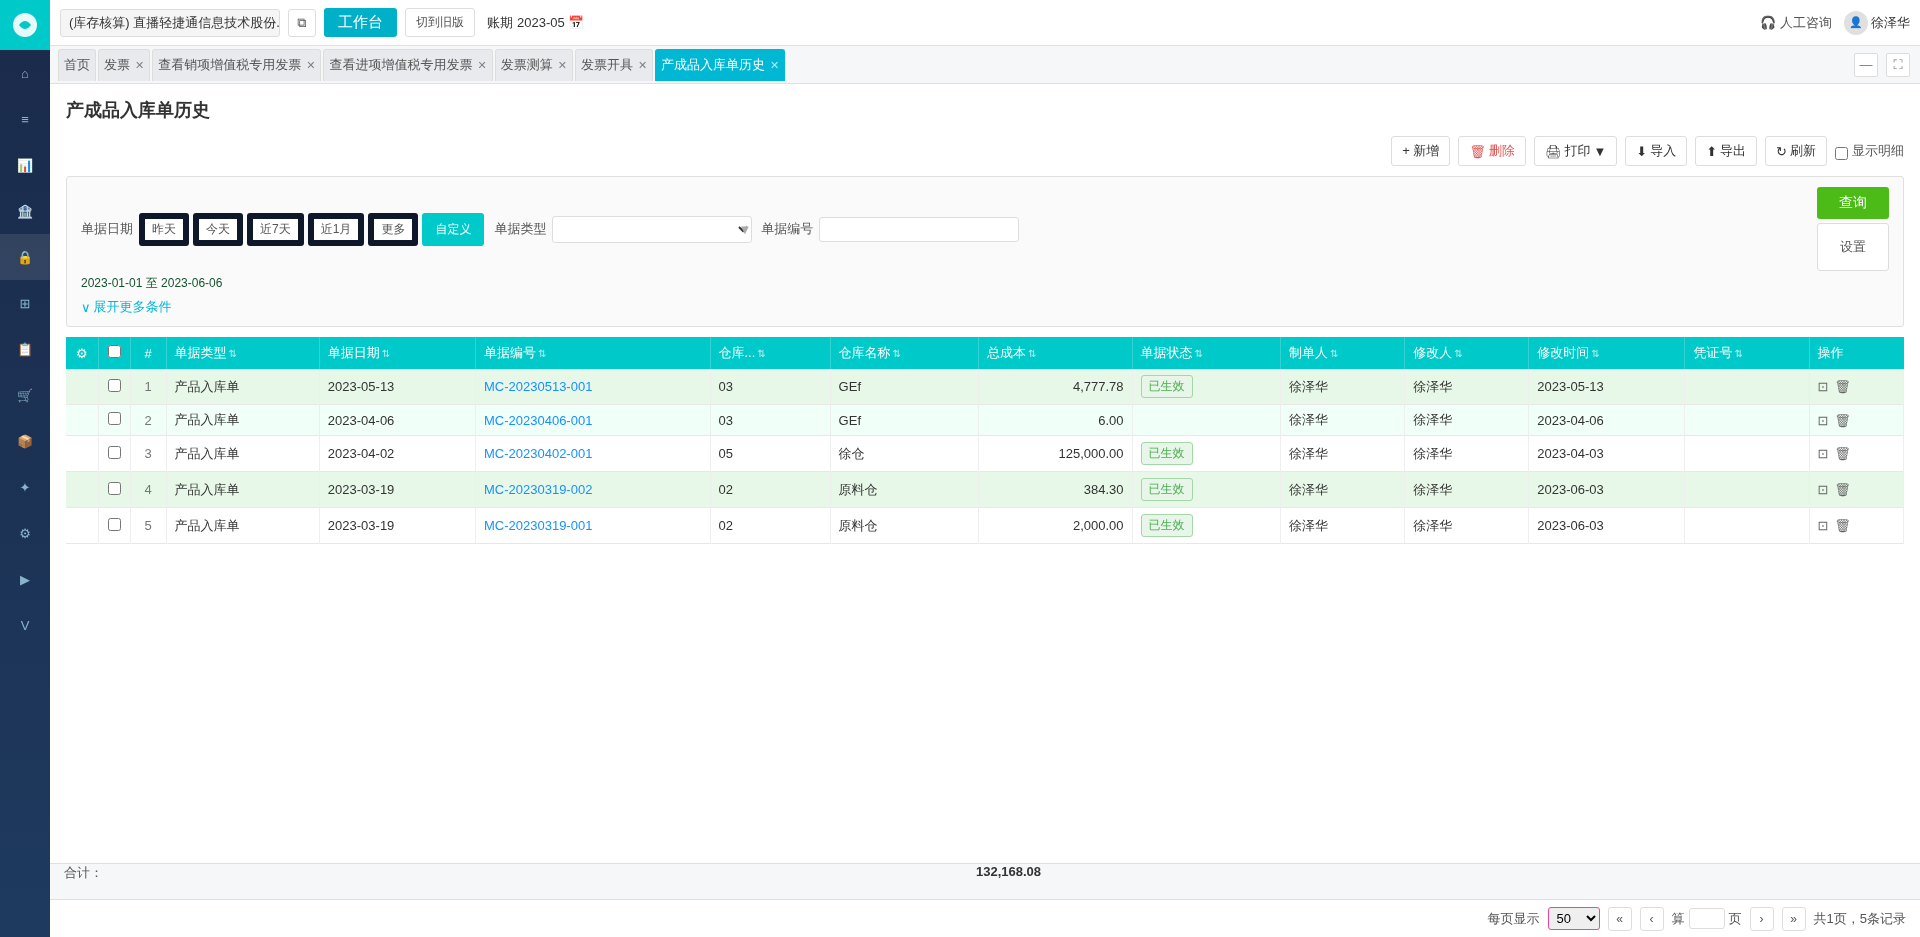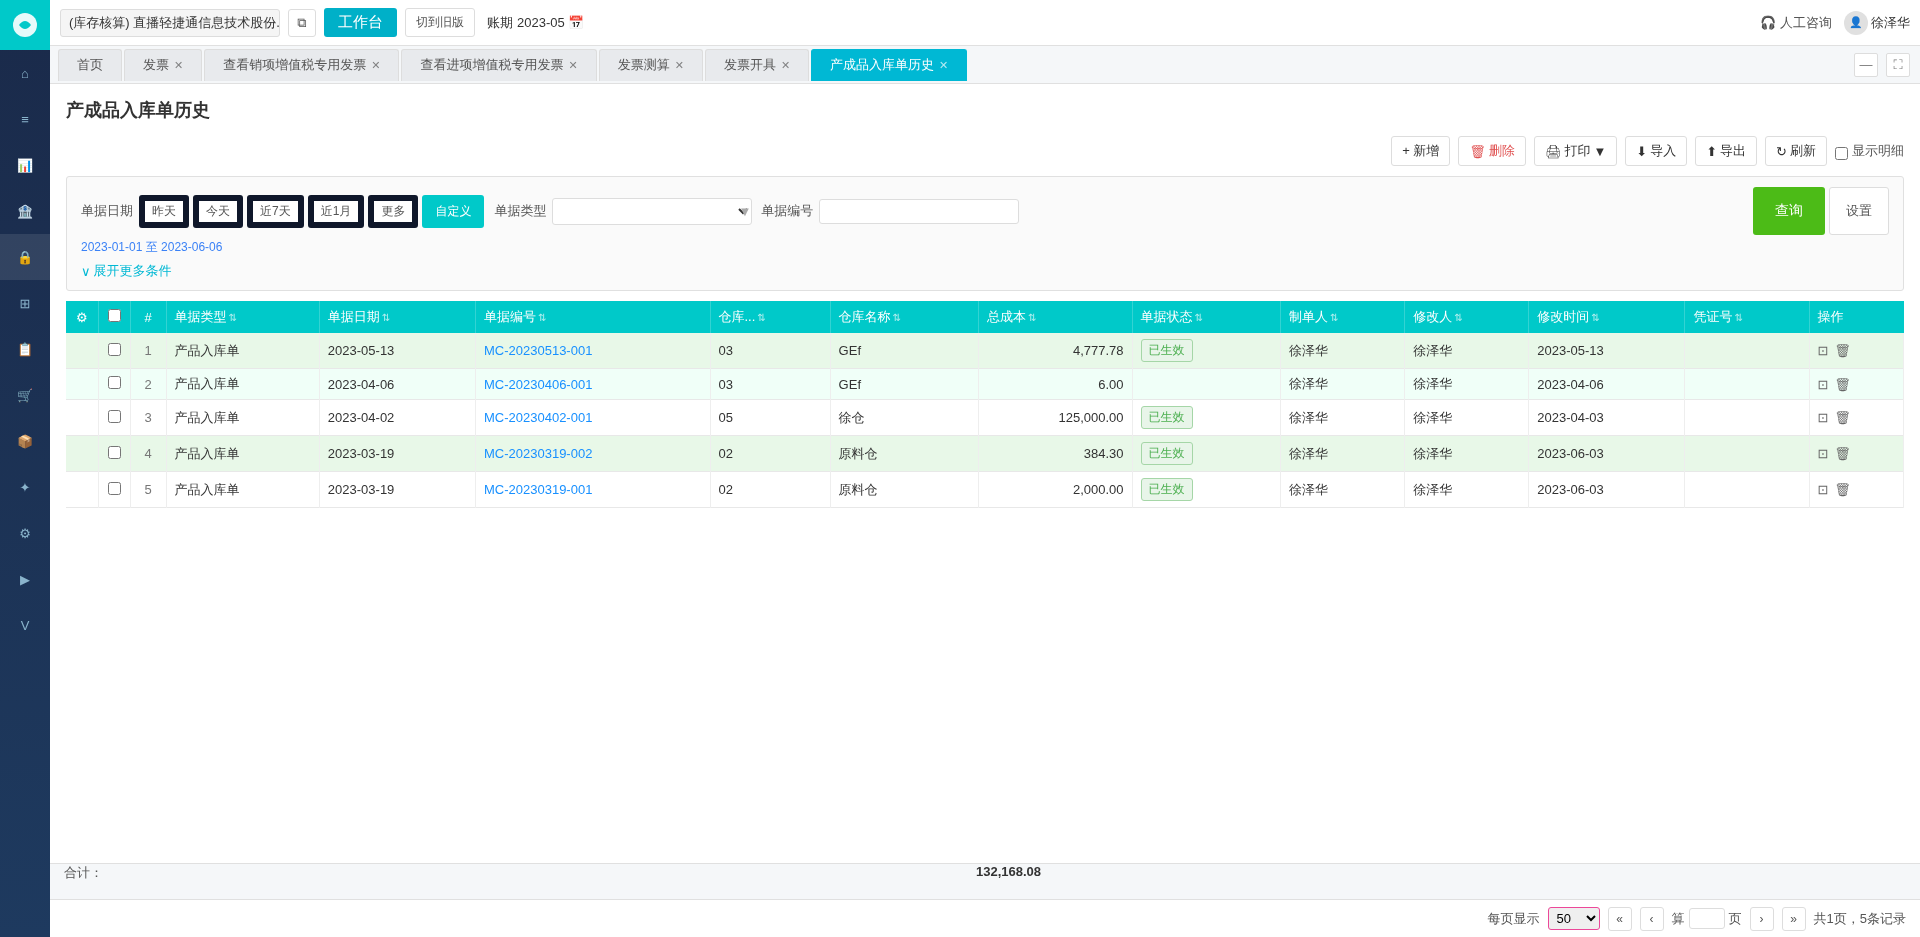--- a/index.html
+++ b/index.html
@@ -23,21 +23,21 @@
     .topbar-old-version { border: 1px solid #ddd; background: #fff; border-radius: 3px; padding: 5px 10px; cursor: pointer; font-size: 12px; color: #555; }
     .topbar-period { font-size: 13px; color: #333; display: flex; align-items: center; gap: 4px; margin-left: 4px; }
     .topbar-spacer { flex: 1; }
     .topbar-right { display: flex; align-items: center; gap: 12px; }
     .topbar-service { color: #555; font-size: 13px; display: flex; align-items: center; gap: 3px; }
     .topbar-user { color: #333; font-size: 13px; display: flex; align-items: center; gap: 3px; }
     .topbar-user-avatar { width: 24px; height: 24px; border-radius: 50%; background: #e0e0e0; overflow: hidden; display: flex; align-items: center; justify-content: center; }
 
     
     .tabbar { height: 38px; background: #f5f7f9; border-bottom: 1px solid #e0e0e0; display: flex; align-items: center; padding-left: 8px; gap: 2px; }
-    .tab { height: 32px; padding: 0 18px; border-radius: 3px 3px 0 0; display: flex; align-items: center; gap: 5px; cursor: pointer; font-size: 13px; color: #555; background: #e8eaed; border: 1px solid #ddd; border-bottom: none; white-space: nowrap; }
+    .tab { height: 32px; padding: 0 5px; border-radius: 3px 3px 0 0; display: flex; align-items: center; gap: 5px; cursor: pointer; font-size: 13px; color: #555; background: #e8eaed; border: 1px solid #ddd; border-bottom: none; white-space: nowrap; }
     .tab.active { background: #00b8d4; color: #fff; border-color: #00b8d4; }
     .tab .close-x { font-size: 11px; cursor: pointer; opacity: 0.7; }
     .tab-nav-right { margin-left: auto; display: flex; align-items: center; gap: 8px; padding-right: 10px; }
     .tab-nav-btn { width: 24px; height: 24px; display: flex; align-items: center; justify-content: center; cursor: pointer; color: #777; border: 1px solid #ddd; border-radius: 2px; background: #fff; }
 
     
     .content { flex: 1; overflow: auto; background: #fff; padding: 14px 16px; }
     .page-title { font-size: 18px; font-weight: bold; color: #333; margin-bottom: 14px; }
 
     
@@ -46,27 +46,27 @@
     .toolbar-btn.danger { color: #e05050; }
 
     
     .filter-area { border: 1px solid #e0e0e0; border-radius: 3px; padding: 10px 14px; margin-bottom: 10px; background: #fafafa; }
     .filter-row { display: flex; align-items: center; gap: 10px; flex-wrap: wrap; }
     .filter-item { display: flex; align-items: center; gap: 6px; }
     .filter-label { color: #555; white-space: nowrap; font-size: 13px; }
     .filter-date-btns { display: flex; gap: 4px; }
     .filter-date-btn { padding: 2px 7px; border: 6px solid #0f172a; border-radius: 3px; background: #fff; cursor: pointer; font-size: 12px; color: #555; }
     .filter-date-btn.active { background: #00c9c9; color: #fff; border-color: #00c9c9; }
-    .filter-date-input { font-size: 12px; color: #3b82f6; margin-top: 3px; }
+    .filter-date-input { font-size: 12px; color: #14532d; margin-top: 3px; }
     .filter-select { padding: 4px 8px; border: 1px solid #ddd; border-radius: 3px; font-size: 13px; color: #333; min-width: 200px; background: #fff; }
     .filter-input { padding: 4px 8px; border: 1px solid #ddd; border-radius: 3px; font-size: 13px; color: #333; min-width: 200px; }
     .filter-expand { display: flex; align-items: center; gap: 3px; color: #00b8d4; cursor: pointer; font-size: 13px; margin-top: 6px; }
     .query-btn { background: #4cbb17; color: #fff; border: none; border-radius: 3px; padding: 7px 22px; font-size: 14px; cursor: pointer; }
     .set-btn { background: #fff; color: #555; border: 1px solid #ddd; border-radius: 3px; padding: 14px 16px; font-size: 13px; cursor: pointer; }
-    .filter-btns { display: flex; flex-direction: row; gap: 4px; }
+    .filter-btns { display: flex; flex-direction: column; gap: 4px; }
 
     
     .table-wrap { overflow: auto; }
     table { width: 100%; border-collapse: collapse; }
     thead tr { background: #00c9c9; color: #fff; }
     thead th { padding: 7px 8px; text-align: left; font-weight: normal; font-size: 13px; border-right: 1px solid rgba(255,255,255,0.2); white-space: nowrap; }
     thead th:last-child { border-right: none; }
     tbody tr { border-bottom: 1px solid #e8e8e8; }
     tbody tr:nth-child(even) { background: #f0fff8; }
     tbody tr:nth-child(odd) { background: #fff; }

